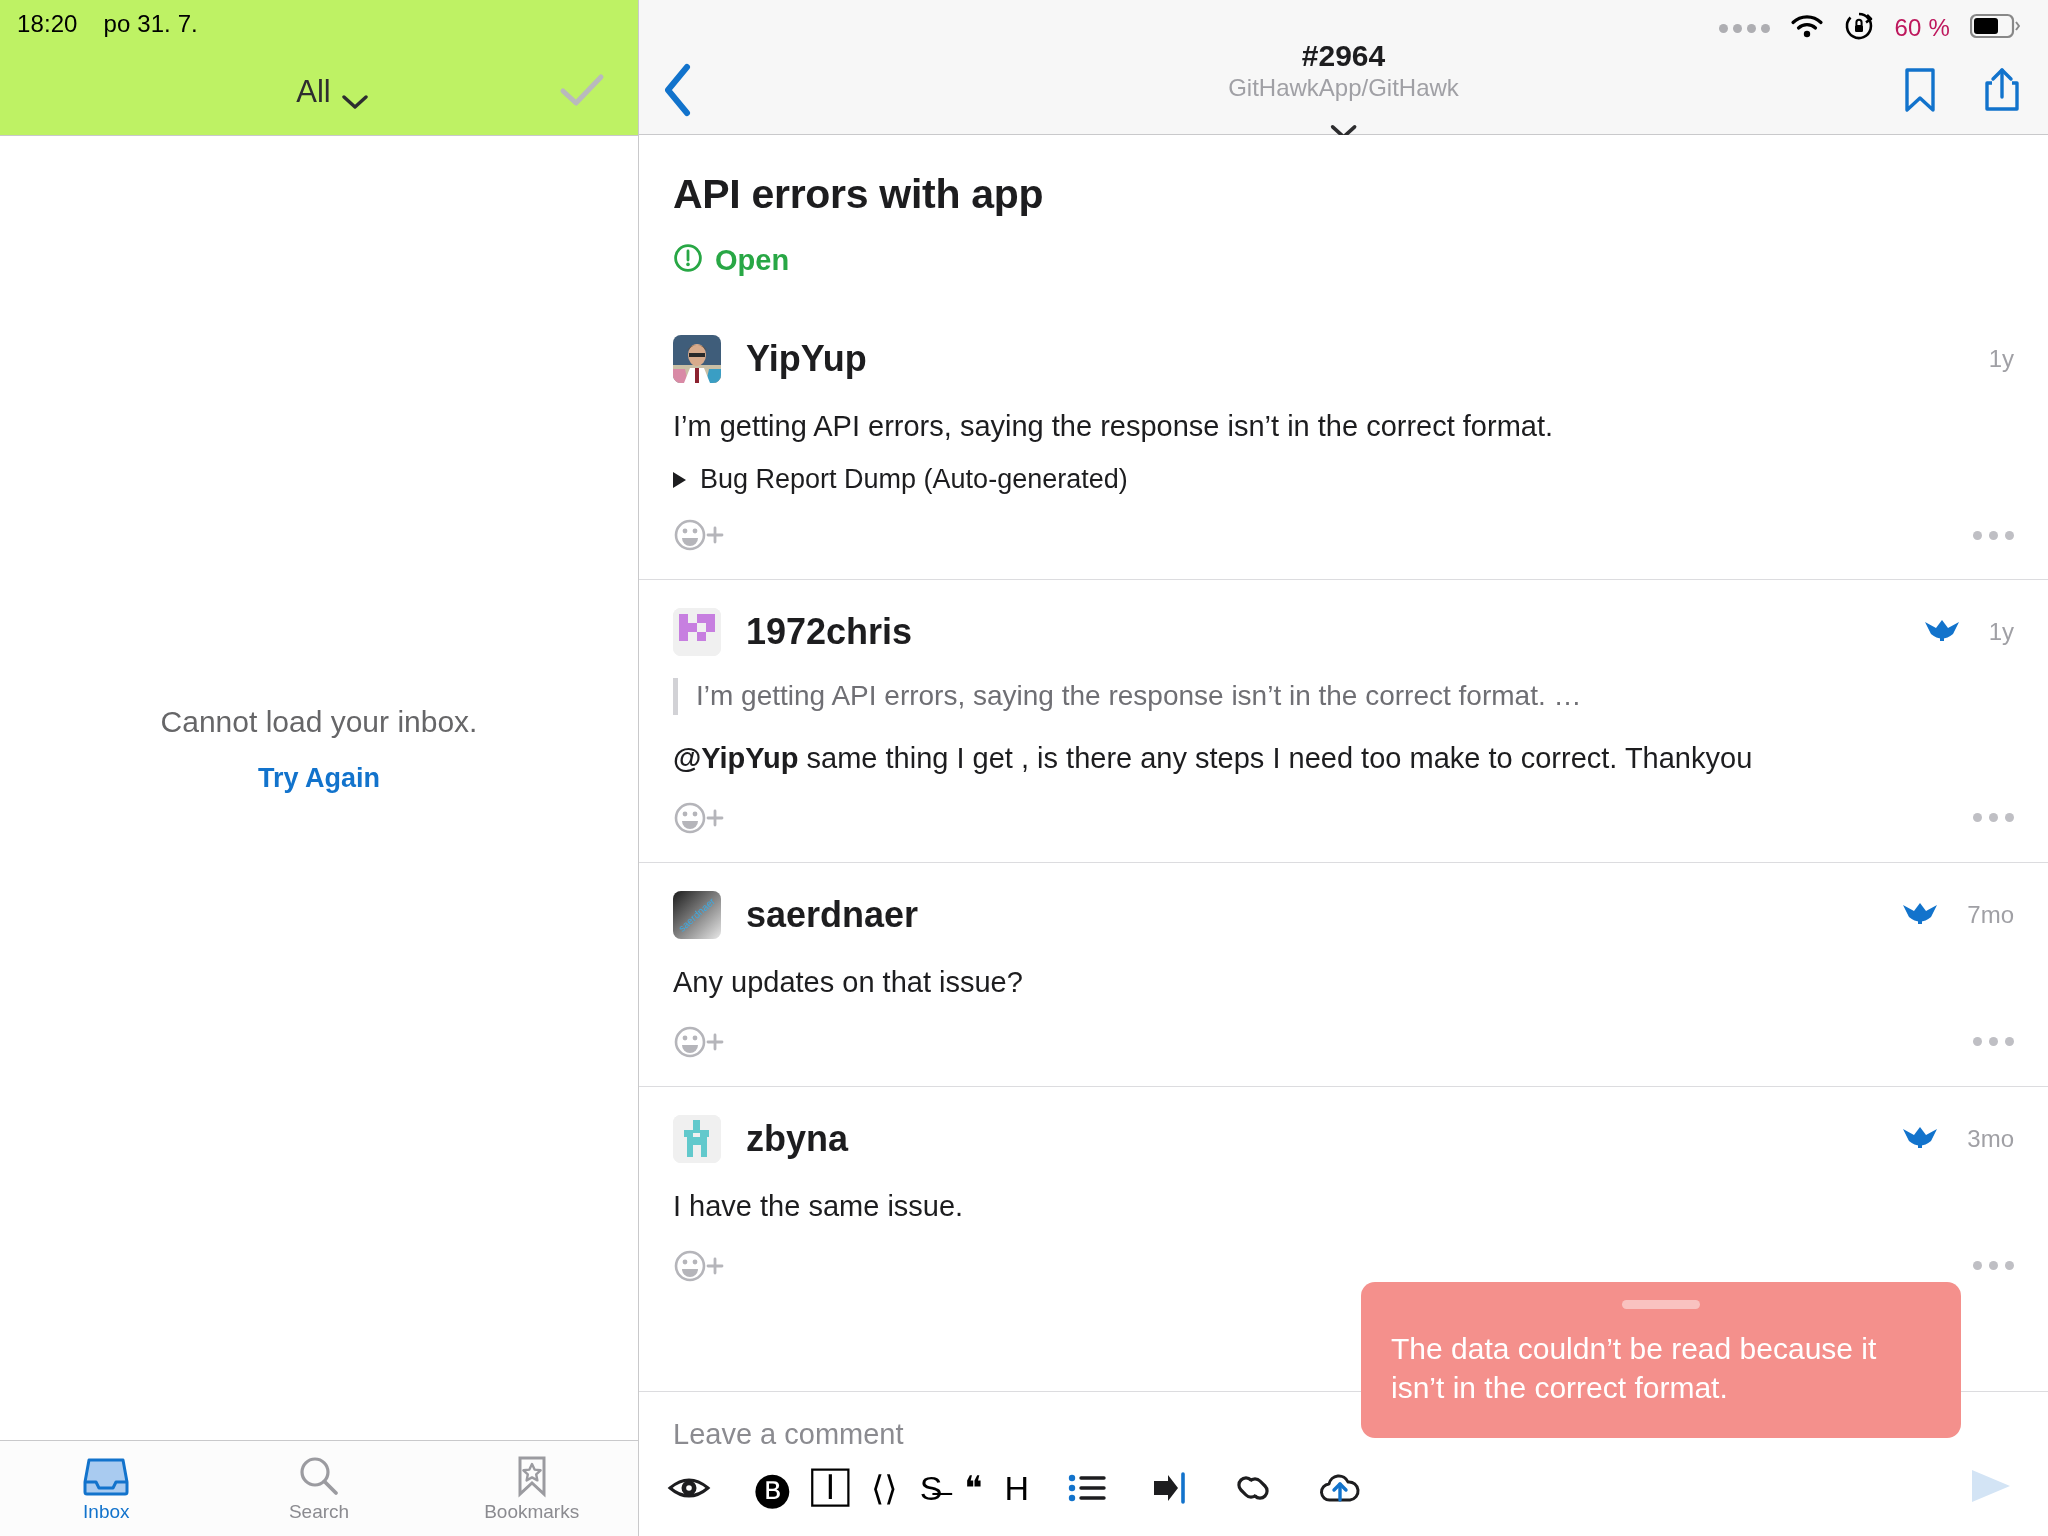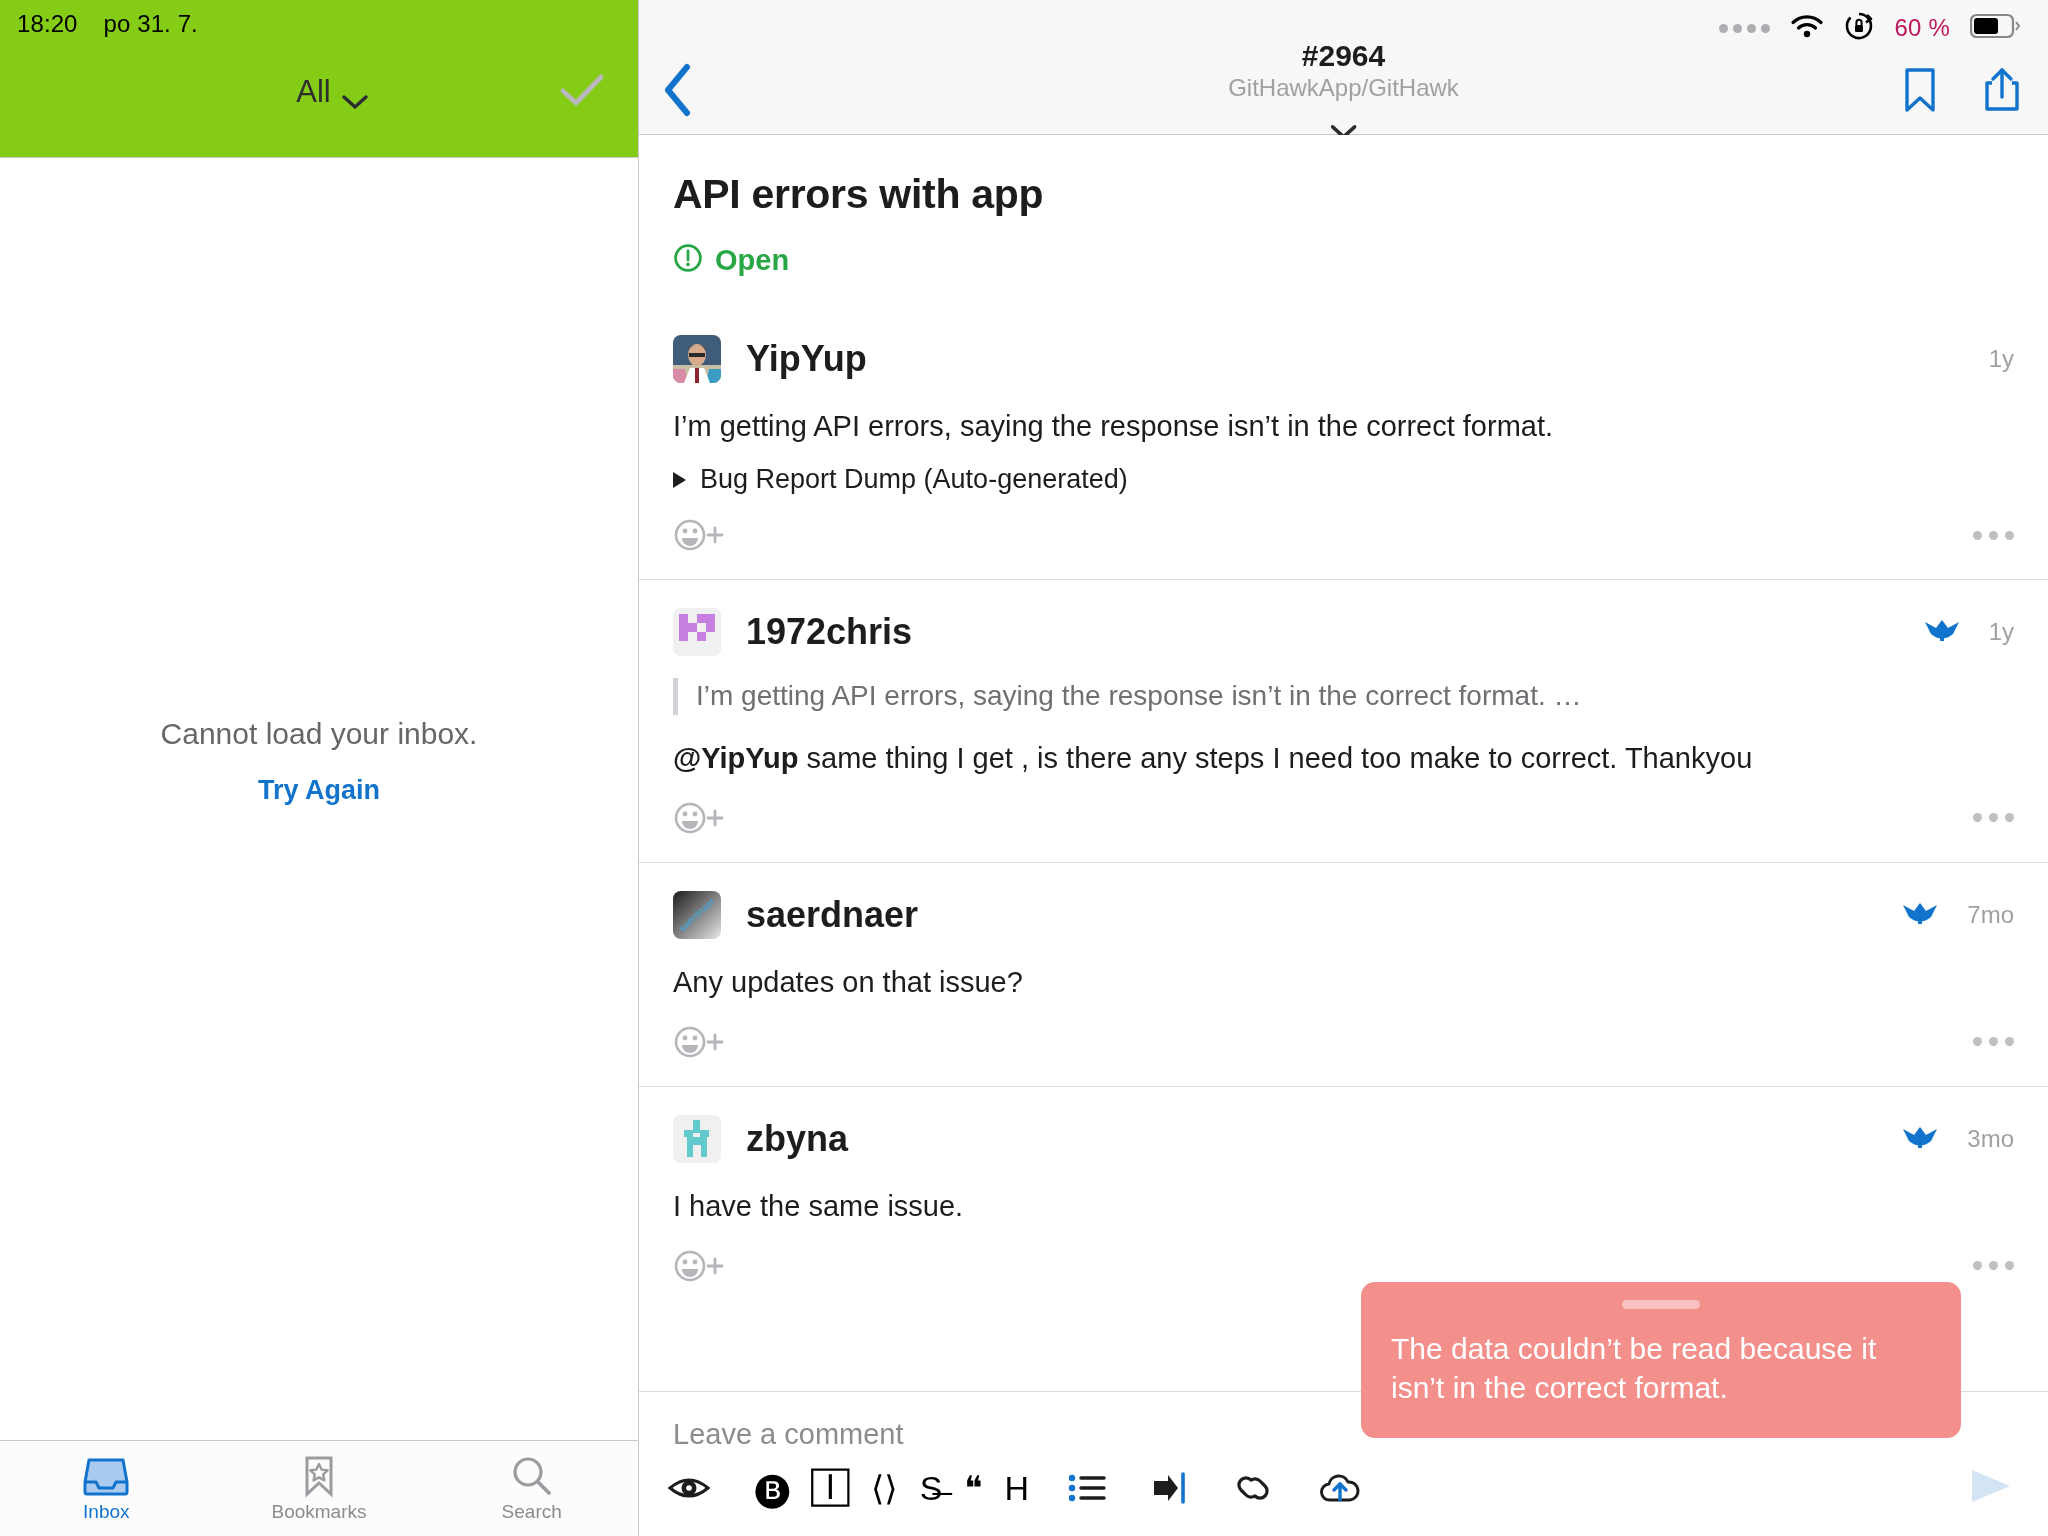--- a/index.html
+++ b/index.html
@@ -13,22 +13,22 @@
   #app { position: relative; width: 2048px; height: 1536px; display: flex; }
 
   
   #left-pane {
     width: 639px; height: 100%;
     display: flex; flex-direction: column;
     border-right: 1px solid #c9c9cb;
     background: #ffffff;
   }
   .left-topbar {
-    height: 158px;
-    background: #84cc16;
+    height: 136px;
+    background: #bef264;
     border-bottom: 1px solid #c9c9cb;
     position: relative;
     flex: 0 0 auto;
   }
   .statusbar-left {
     position: absolute; top: 10px; left: 17px;
     display: flex; align-items: center; gap: 26px;
     font-size: 24px; color: #000; letter-spacing: .1px;
   }
   .left-nav {
@@ -263,35 +263,35 @@
         <span class="ticon">
           <svg width="48" height="44" viewBox="0 0 48 44">
             <path d="M7 6 h34 l4 22 v10 a2 2 0 0 1 -2 2 H5 a2 2 0 0 1 -2 -2 V28 Z" fill="#a9cbf0" stroke="#1273cc" stroke-width="3" stroke-linejoin="round"></path>
             <path d="M3 28 h11 l3 6 h14 l3 -6 h11" fill="none" stroke="#1273cc" stroke-width="3" stroke-linejoin="round"></path>
           </svg>
         </span>
         <span class="tablabel">Inbox</span>
       </div>
       <div class="tabitem">
         <span class="ticon">
+          <svg width="46" height="44" viewBox="0 0 46 44">
+            <circle cx="19" cy="18" r="13" fill="none" stroke="#9b9ba0" stroke-width="3.2"></circle>
+            <line x1="28.5" y1="27.5" x2="40" y2="39" stroke="#9b9ba0" stroke-width="3.8" stroke-linecap="round"></line>
+          </svg>
+        </span>
+        <span class="tablabel">Search</span>
+      </div>
+      <div class="tabitem">
+        <span class="ticon">
           <svg width="40" height="44" viewBox="0 0 40 44">
             <path d="M8 4 h24 v36 l-12 -11 l-12 11 Z" fill="none" stroke="#9b9ba0" stroke-width="3"></path>
             <path d="M20 10 l2.6 5.6 l6 .7 l-4.4 4.1 l1.2 6 l-5.4 -3 l-5.4 3 l1.2 -6 l-4.4 -4.1 l6 -.7 Z" fill="none" stroke="#9b9ba0" stroke-width="2.4" stroke-linejoin="round"></path>
           </svg>
         </span>
         <span class="tablabel">Bookmarks</span>
-      </div>
-      <div class="tabitem">
-        <span class="ticon">
-          <svg width="46" height="44" viewBox="0 0 46 44">
-            <circle cx="19" cy="18" r="13" fill="none" stroke="#9b9ba0" stroke-width="3.2"></circle>
-            <line x1="28.5" y1="27.5" x2="40" y2="39" stroke="#9b9ba0" stroke-width="3.8" stroke-linecap="round"></line>
-          </svg>
-        </span>
-        <span class="tablabel">Search</span>
       </div>
     </div>
   </div>
 
   <div id="right-pane">
 
     <div class="right-topbar">
       <div class="statusbar-right">
         <span class="sig-dots">
           <i></i>

